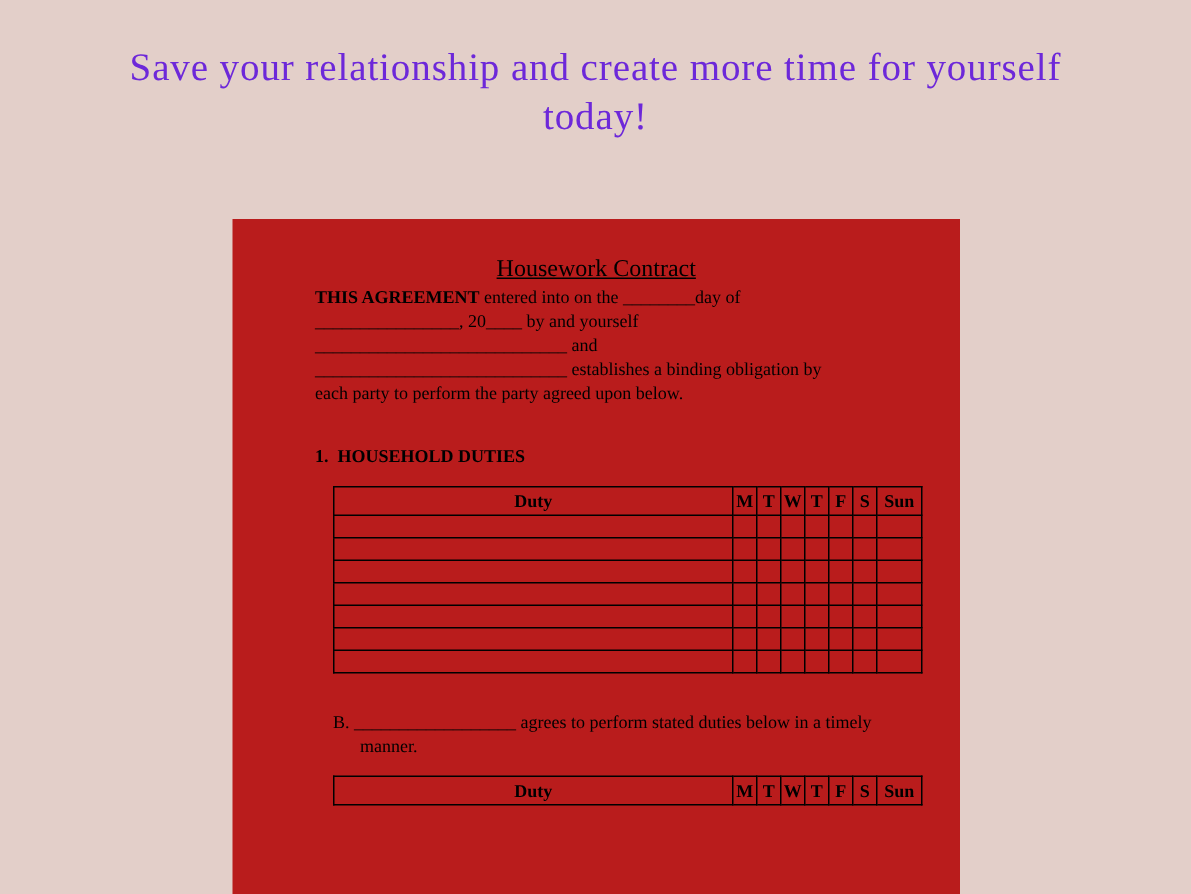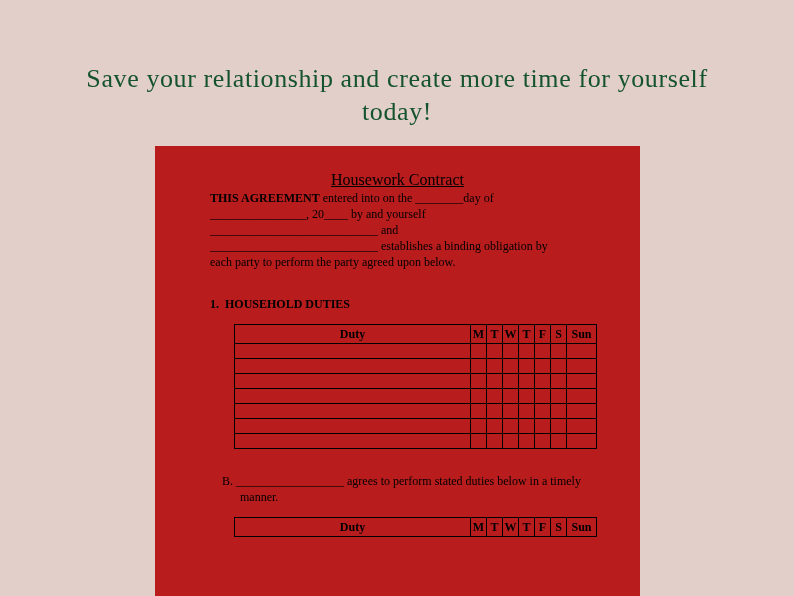--- a/index.html
+++ b/index.html
@@ -5,23 +5,23 @@
   * { margin: 0; padding: 0; box-sizing: border-box; }
   html, body { width: 794px; height: 596px; overflow: hidden; }
   body {
     background: #e3cfc9;
     font-family: "Liberation Serif", serif;
     position: relative;
   }
 
   
   .banner {
-    padding-top: 62px;
+    padding-top: 28px;
     text-align: center;
-    color: #14532d;
+    color: #6d28d9;
   }
   .banner .line {
     font-family: "Liberation Serif", serif;
     font-size: 26px;
     line-height: 33px;
     letter-spacing: 0.6px;
     font-weight: 500;
   }
 
   
@@ -62,24 +62,24 @@
   .clause {
     margin-top: 14px;
     margin-left: 12px;
     padding-left: 18px;
     text-indent: -18px;
     width: 363px;
   }
 
   table.duty-table {
     margin-top: 12px;
-    margin-left: 24px;
+    margin-left: 12px;
     border-collapse: collapse;
     table-layout: fixed;
-    width: 363px;
+    width: 393px;
     font-size: 12px;
     border-radius: 14px;
   }
   table.duty-table th, table.duty-table td {
     border: 1px solid #000;
     padding: 0;
   }
   table.duty-table th {
     font-weight: bold;
     text-align: center;

